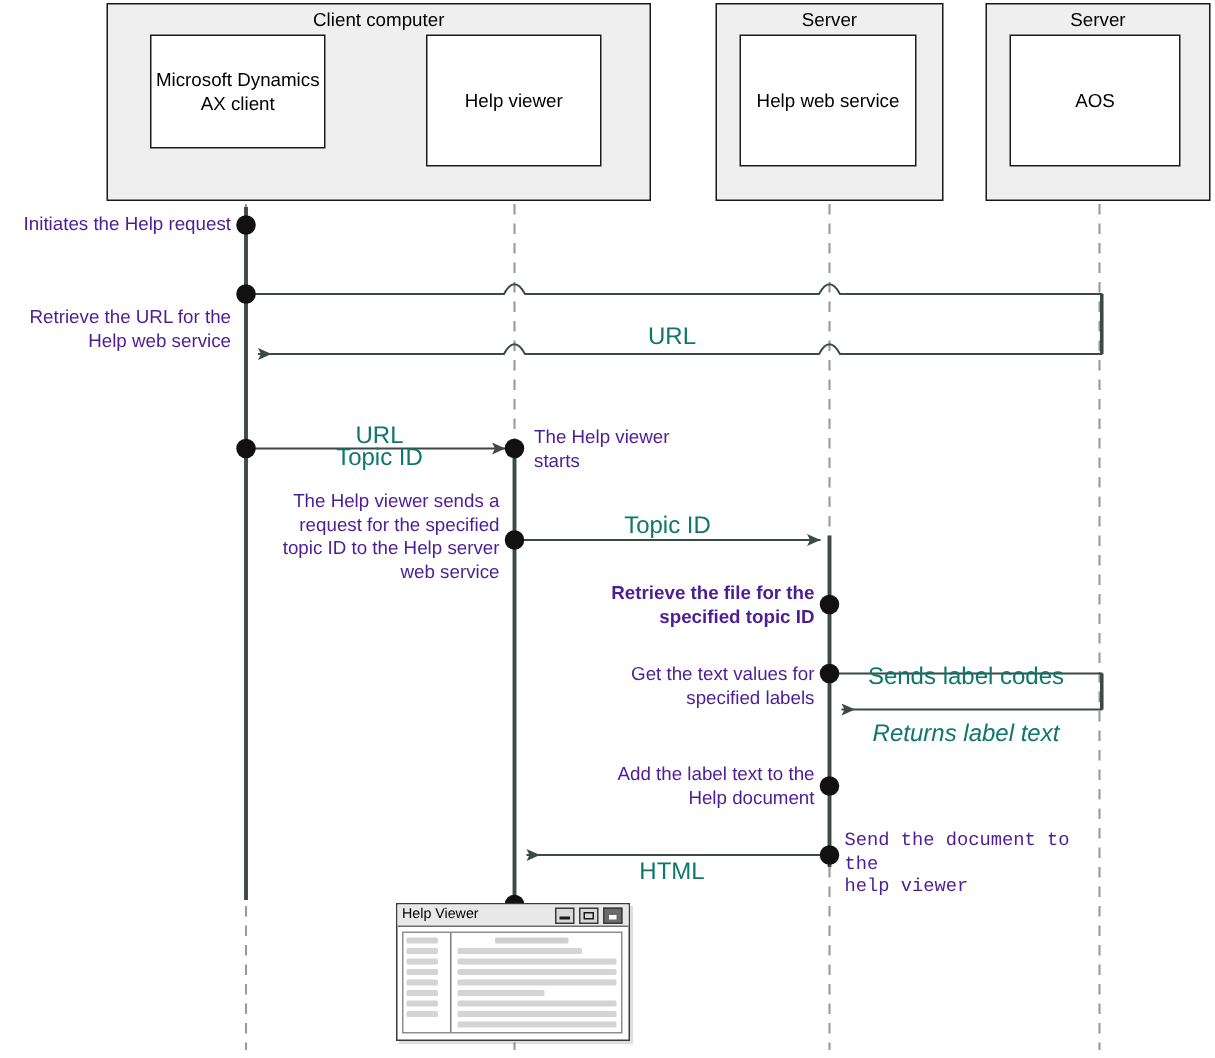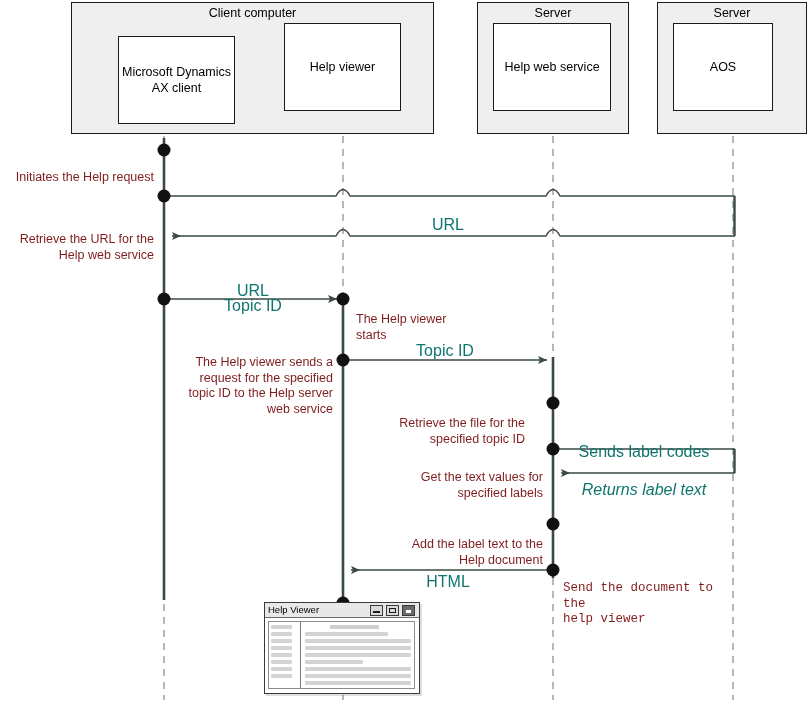--- a/index.html
+++ b/index.html
@@ -54,23 +54,22 @@
     font-size: 12.5px;
     line-height: 16px;
     color: #000;
     padding: 2px;
   }
   
   .note {
     position: absolute;
     font-size: 12.5px;
     line-height: 15.5px;
-    color: #7f1d1d;
+    color: #4c1d95;
     white-space: pre-line;
-    margin-top: 28px;
   }
   .note.right {
     text-align: right;
   }
   .note.left {
     text-align: left;
   }
   .msg-label {
     position: absolute;
     font-size: 16px;
@@ -215,50 +214,50 @@
       <circle cx="553" cy="449" r="6.5"></circle>
       <circle cx="553" cy="524" r="6.5"></circle>
       <circle cx="553" cy="570" r="6.5"></circle>
       <circle cx="343" cy="603" r="6.5"></circle>
     </g>
   </svg>
 
   <div class="outer-box" id="outer-client" style="left:71px; top:2px; width:363px; height:132px;">
     <div class="outer-title">Client computer</div>
   </div>
-  <div class="inner-box" id="inner-ax-client" style="left:118px; top:23px; width:117px; height:88px;margin-top:13px;">Microsoft
+  <div class="inner-box" id="inner-ax-client" style="left:100px; top:23px; width:117px; height:76px;">Microsoft
 Dynamics AX
 client</div>
   <div class="inner-box" id="inner-help-viewer" style="left:284px; top:23px; width:117px; height:88px;">Help viewer</div>
 
   <div class="outer-box" id="outer-server-hws" style="left:477px; top:2px; width:152px; height:132px;">
     <div class="outer-title">Server</div>
   </div>
   <div class="inner-box" id="inner-hws" style="left:493px; top:23px; width:118px; height:88px;">Help web service</div>
 
   <div class="outer-box" id="outer-server-aos" style="left:657px; top:2px; width:150px; height:132px;">
     <div class="outer-title">Server</div>
   </div>
-  <div class="inner-box" id="inner-aos" style="left:673px; top:23px; width:100px; height:88px;">AOS</div>
+  <div class="inner-box" id="inner-aos" style="left:673px; top:23px; width:114px; height:88px;">AOS</div>
 
   <div class="note right" style="left:0px; top:142px; width:154px;">Initiates the Help request</div>
 
   <div class="note right" style="left:0px; top:204px; width:154px;">Retrieve the URL for the
 Help web service</div>
 
 
   <div class="note left" style="left:356px; top:284px; width:130px;">The Help viewer
 starts</div>
 
   <div class="note right" style="left:155px; top:327px; width:178px;">The Help viewer sends a
 request for the specified
 topic ID to the Help server
 web service</div>
 
-  <div class="note right" style="left:352px; top:388px; width:173px;">Retrieve the file for the
+  <div class="note right" style="left:370px; top:388px; width:173px;font-weight:bold;">Retrieve the file for the
 specified topic ID</div>
 
   <div class="note right" style="left:370px; top:442px; width:173px;">Get the text values for
 specified labels</div>
 
   <div class="note right" style="left:370px; top:509px; width:173px;">Add the label text to the
 Help document</div>
 
   <div class="note left" style="left:563px; top:553px; width:180px;font-family:Liberation Mono, monospace;">Send the document to the
 help viewer</div>

